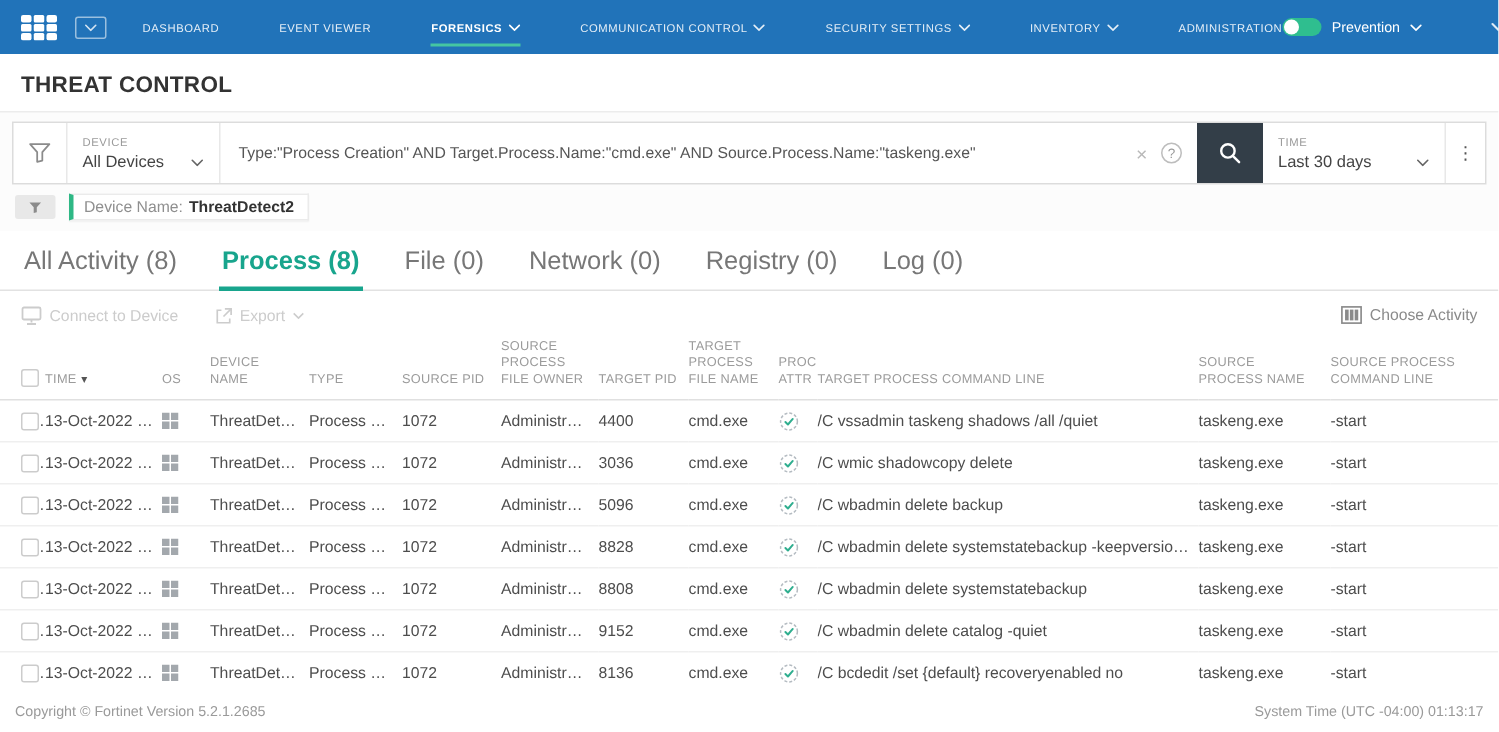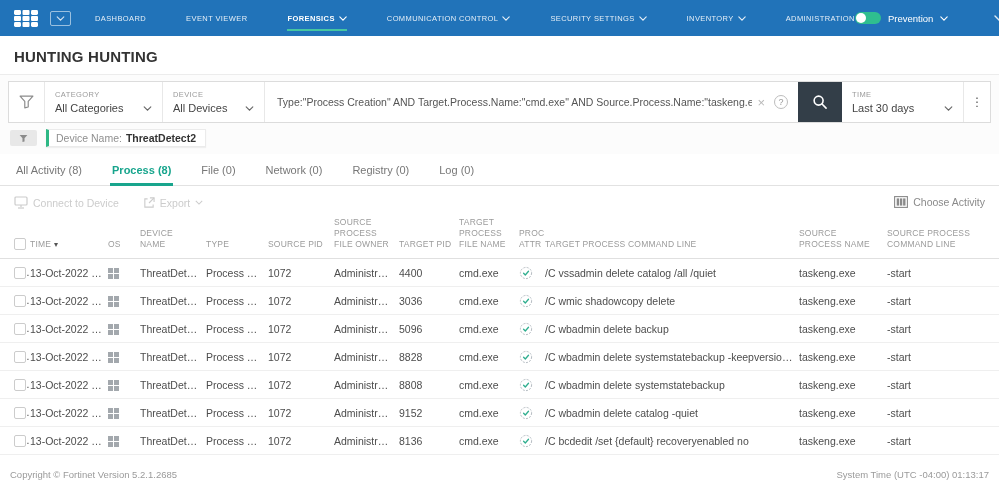--- a/index.html
+++ b/index.html
@@ -46,21 +46,21 @@
 
   .chip-row{display:flex;align-items:center;gap:9px;padding:6px 2px 7px}
   .chip-funnel{width:27px;height:16px;background:#e8e8e8;border-radius:2px;display:flex;align-items:center;justify-content:center;color:#8b8b8b;cursor:pointer}
   .chip{background:#fff;border:1px solid #ebebeb;border-left:3px solid #2eb885;padding:2px 9px 2px 7px;font-size:10.5px;
     display:flex;gap:4px;align-items:flex-start;box-shadow:0 1px 1px rgba(0,0,0,.05);cursor:pointer}
   .chip-label{color:#8f8f8f}
   .chip-value{color:#333;font-weight:bold}
 
   
   .tabs{display:flex;gap:26px;padding:2px 14px 0;border-bottom:1px solid #e2e2e2;background:#fff}
-  .tab{font-size:11px;color:#777;padding:8px 2px 9px;cursor:pointer;position:relative;white-space:nowrap}
+  .tab{font-size:17px;color:#777;padding:8px 2px 9px;cursor:pointer;position:relative;white-space:nowrap}
   .tab.active{color:#18a58d;font-weight:bold}
   .tab.active::after{content:"";position:absolute;left:0;right:0;bottom:-1px;height:3px;background:#18a58d}
 
   
   .toolbar{display:flex;justify-content:space-between;align-items:flex-start;padding:10px 14px 4px}
   .tb-left{display:flex;gap:24px}
   .tb-item{display:flex;align-items:center;gap:5px;font-size:10.5px;cursor:pointer}
   .tb-item.disabled{color:#ccc;cursor:default}
   .tb-right .tb-item{color:#8a8a8a}
 
@@ -163,39 +163,28 @@
         </span>
       </span>
       <span class="nav-caret">
         <svg width="10" height="6" viewBox="0 0 10 6">
             <path d="M1 1l4 4 4-4" fill="none" stroke="currentColor" stroke-width="1.4" stroke-linecap="round"></path>
           </svg>
       </span>
     </div>
   </header>
 
-  <div class="page-title">HUNTING HUNTING</div>
+  <div class="page-title">THREAT CONTROL</div>
 
   <div class="filter-region">
     <div class="filter-bar">
       <div class="fb-funnel">
         <svg width="15" height="14" viewBox="0 0 14 13">
             <path d="M1 1h12L8.6 6v5.2L5.4 12V6L1 1z" fill="none" stroke="currentColor" stroke-width="1.1" stroke-linejoin="round"></path>
           </svg>
-      </div>
-      <div class="fb-section fb-cat">
-        <div class="fb-label">CATEGORY</div>
-        <div class="fb-value">
-          <span>All Categories</span>
-          <span class="fb-chev">
-              <svg width="9" height="5" viewBox="0 0 10 6">
-                <path d="M1 1l4 4 4-4" fill="none" stroke="currentColor" stroke-width="1.3" stroke-linecap="round"></path>
-              </svg>
-            </span>
-        </div>
       </div>
       <div class="fb-section fb-dev">
         <div class="fb-label">DEVICE</div>
         <div class="fb-value">
           <span>All Devices</span>
           <span class="fb-chev">
               <svg width="9" height="5" viewBox="0 0 10 6">
                 <path d="M1 1l4 4 4-4" fill="none" stroke="currentColor" stroke-width="1.3" stroke-linecap="round"></path>
               </svg>
             </span>
@@ -346,21 +335,21 @@
             <td>1072</td>
             <td>Administrators</td>
             <td>4400</td>
             <td>cmd.exe</td>
             <td><span class="attr-icon">
                 <svg width="14" height="14" viewBox="0 0 14 14">
                   <circle cx="7" cy="7" r="5.6" fill="none" stroke="#b5bcc2" stroke-width="1" stroke-dasharray="2 1.3"></circle>
                   <path d="M4.6 7.3l1.7 1.7 3.2-3.7" fill="none" stroke="#2fae8f" stroke-width="1.3" stroke-linecap="round" stroke-linejoin="round"></path>
                 </svg>
               </span></td>
-            <td>/C vssadmin delete catalog /all /quiet</td>
+            <td>/C vssadmin taskeng shadows /all /quiet</td>
             <td>taskeng.exe</td>
             <td>-start</td>
           </tr>
           <tr>
             <td><span class="cb"></span></td>
             <td>13-Oct-2022 1...</td>
             <td><span class="os-icon">
                 <svg width="11" height="11" viewBox="0 0 11 11">
                   <g fill="#a3a8ad">
                     <rect x="0" y="0" width="5" height="5"></rect>

